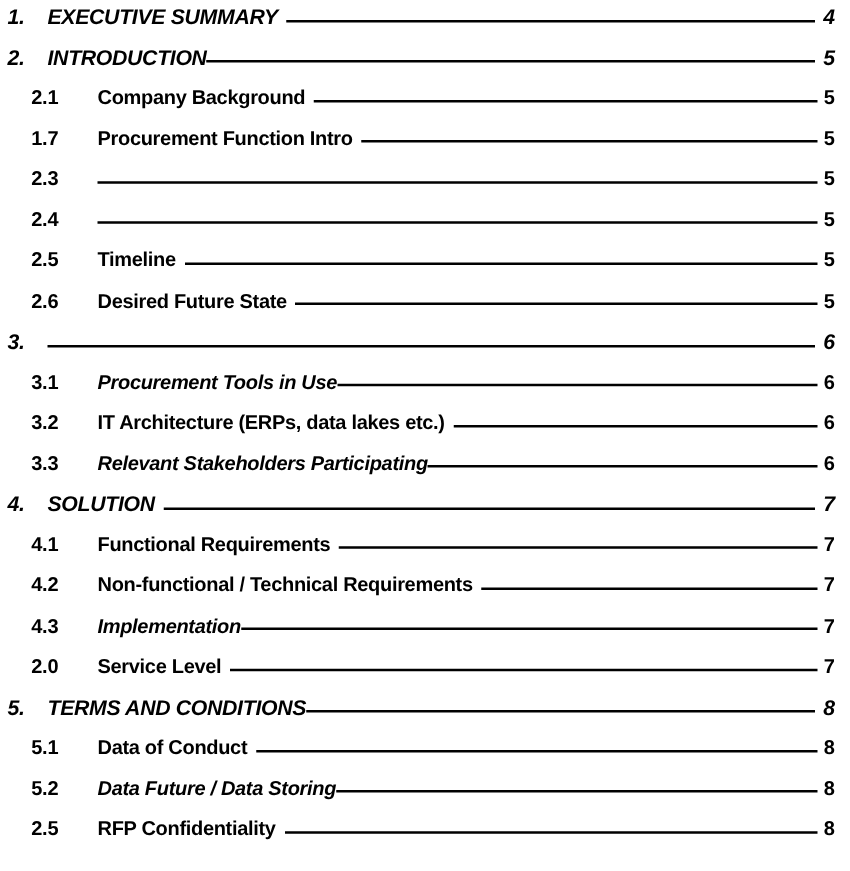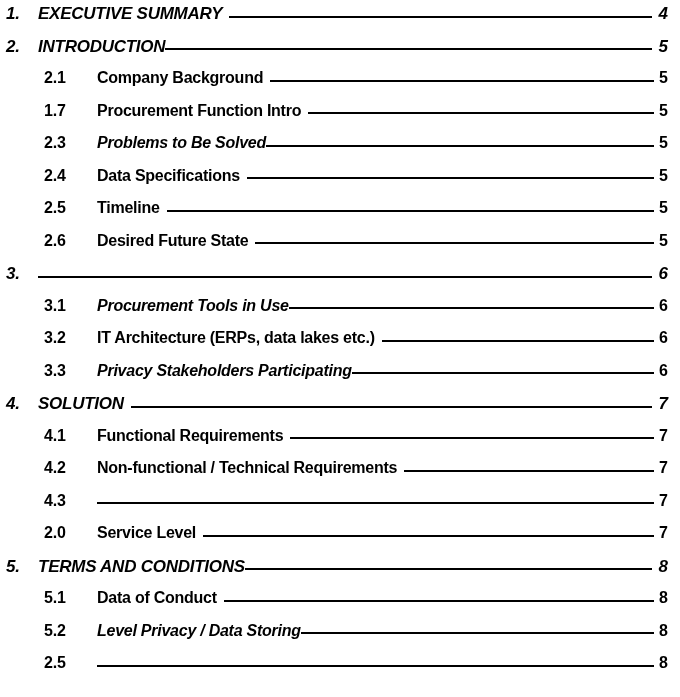--- a/index.html
+++ b/index.html
@@ -88,21 +88,20 @@
   }
   .level-1 .toc-page {
     font-style: italic;
     min-width: 14px;
     margin-right: 12px;
   }
 
   
   .level-2 {
     font-size: 16px;
-    margin-left: 19px;
   }
   .level-2 .toc-num {
     width: 53px;
     margin-left: 25px;
   }
   .level-2 .toc-page {
     min-width: 12px;
     margin-right: 12px;
   }
 </style>
@@ -129,27 +128,25 @@
       <span class="toc-page">5</span>
     </div>
     <div class="toc-row level-2 gap">
       <span class="toc-num">1.7</span>
       <span class="toc-title">Procurement Function Intro</span>
       <span class="toc-leader"></span>
       <span class="toc-page">5</span>
     </div>
     <div class="toc-row level-2 tight">
       <span class="toc-num">2.3</span>
-      <span class="toc-title">Problems to Be Solved</span>
       <span class="toc-leader"></span>
       <span class="toc-page">5</span>
     </div>
     <div class="toc-row level-2 gap">
       <span class="toc-num">2.4</span>
-      <span class="toc-title">Data Specifications</span>
       <span class="toc-leader"></span>
       <span class="toc-page">5</span>
     </div>
     <div class="toc-row level-2 gap">
       <span class="toc-num">2.5</span>
       <span class="toc-title">Timeline</span>
       <span class="toc-leader"></span>
       <span class="toc-page">5</span>
     </div>
     <div class="toc-row level-2 gap">
@@ -170,21 +167,21 @@
       <span class="toc-page">6</span>
     </div>
     <div class="toc-row level-2 gap">
       <span class="toc-num">3.2</span>
       <span class="toc-title">IT Architecture (ERPs, data lakes etc.)</span>
       <span class="toc-leader"></span>
       <span class="toc-page">6</span>
     </div>
     <div class="toc-row level-2 tight">
       <span class="toc-num">3.3</span>
-      <span class="toc-title">Privacy Stakeholders Participating</span>
+      <span class="toc-title">Relevant Stakeholders Participating</span>
       <span class="toc-leader"></span>
       <span class="toc-page">6</span>
     </div>
     <div class="toc-row level-1 gap">
       <span class="toc-num">4.</span>
       <span class="toc-title">Solution</span>
       <span class="toc-leader"></span>
       <span class="toc-page">7</span>
     </div>
     <div class="toc-row level-2 gap">
@@ -194,20 +191,21 @@
       <span class="toc-page">7</span>
     </div>
     <div class="toc-row level-2 gap">
       <span class="toc-num">4.2</span>
       <span class="toc-title">Non-functional / Technical Requirements</span>
       <span class="toc-leader"></span>
       <span class="toc-page">7</span>
     </div>
     <div class="toc-row level-2 tight">
       <span class="toc-num">4.3</span>
+      <span class="toc-title">Implementation</span>
       <span class="toc-leader"></span>
       <span class="toc-page">7</span>
     </div>
     <div class="toc-row level-2 gap">
       <span class="toc-num">2.0</span>
       <span class="toc-title">Service Level</span>
       <span class="toc-leader"></span>
       <span class="toc-page">7</span>
     </div>
     <div class="toc-row level-1 tight">
@@ -217,22 +215,23 @@
       <span class="toc-page">8</span>
     </div>
     <div class="toc-row level-2 gap">
       <span class="toc-num">5.1</span>
       <span class="toc-title">Data of Conduct</span>
       <span class="toc-leader"></span>
       <span class="toc-page">8</span>
     </div>
     <div class="toc-row level-2 tight">
       <span class="toc-num">5.2</span>
-      <span class="toc-title">Level Privacy / Data Storing</span>
+      <span class="toc-title">Data Future / Data Storing</span>
       <span class="toc-leader"></span>
       <span class="toc-page">8</span>
     </div>
     <div class="toc-row level-2 gap">
       <span class="toc-num">2.5</span>
+      <span class="toc-title">RFP Confidentiality</span>
       <span class="toc-leader"></span>
       <span class="toc-page">8</span>
     </div>
   </div>
 
 </body></html>

